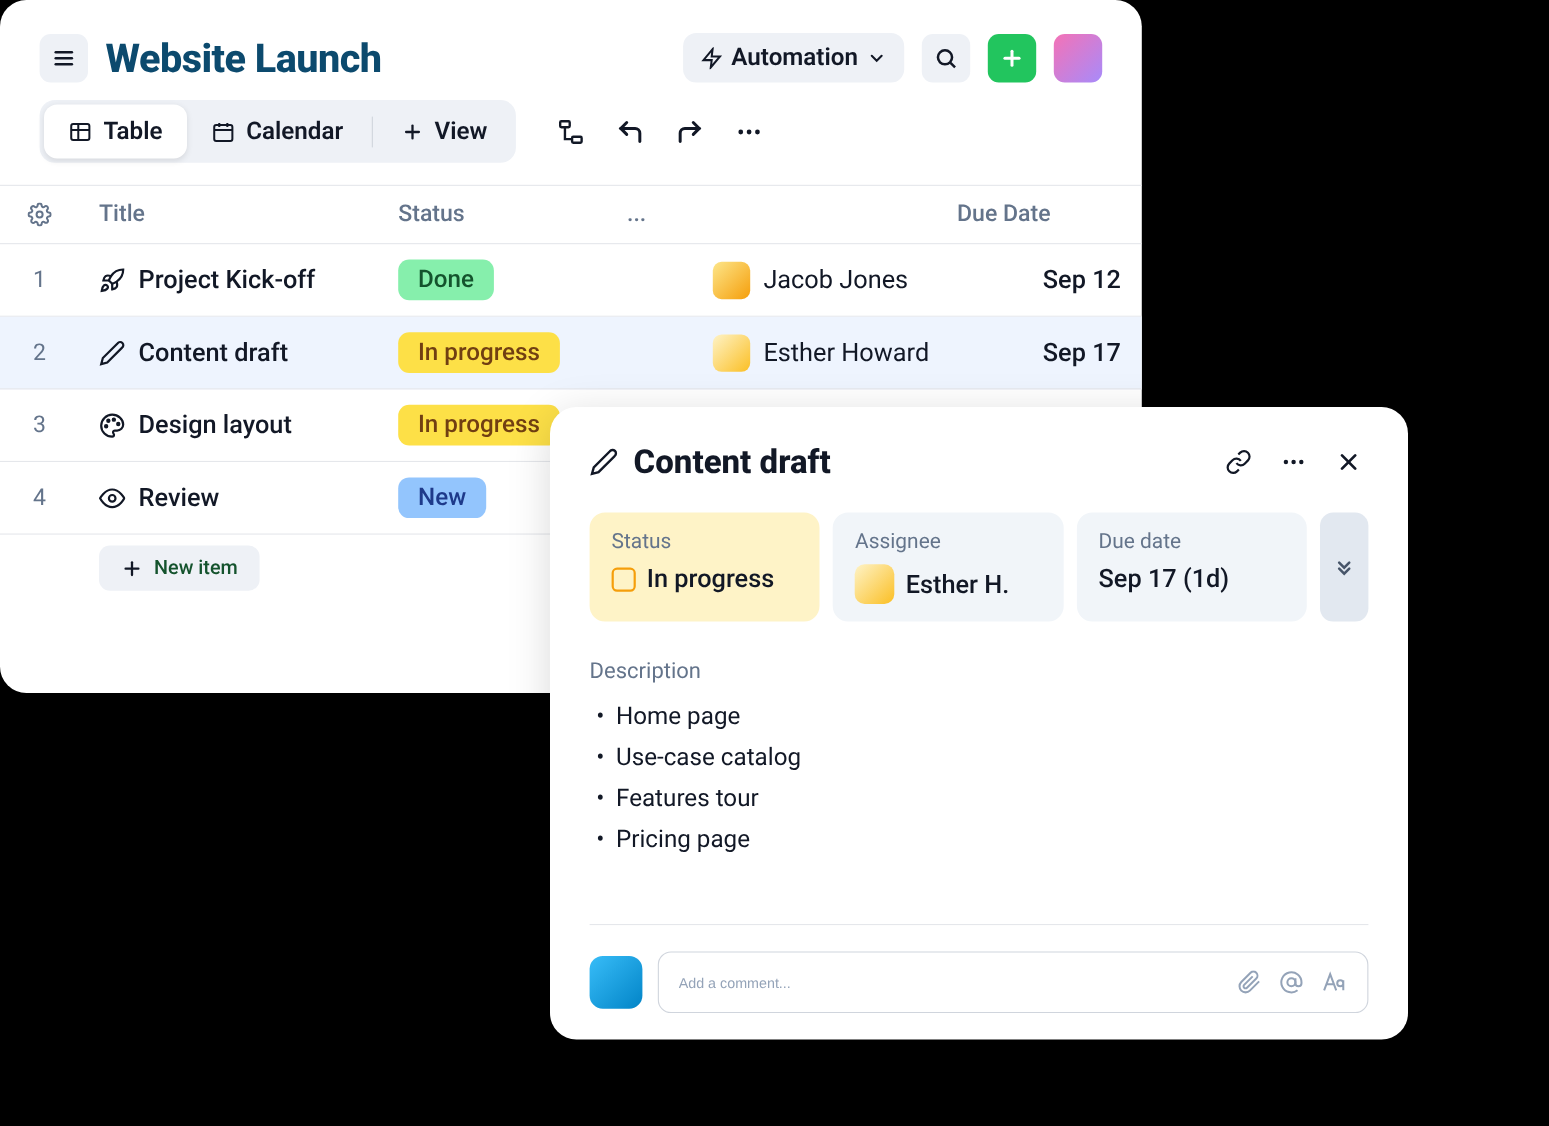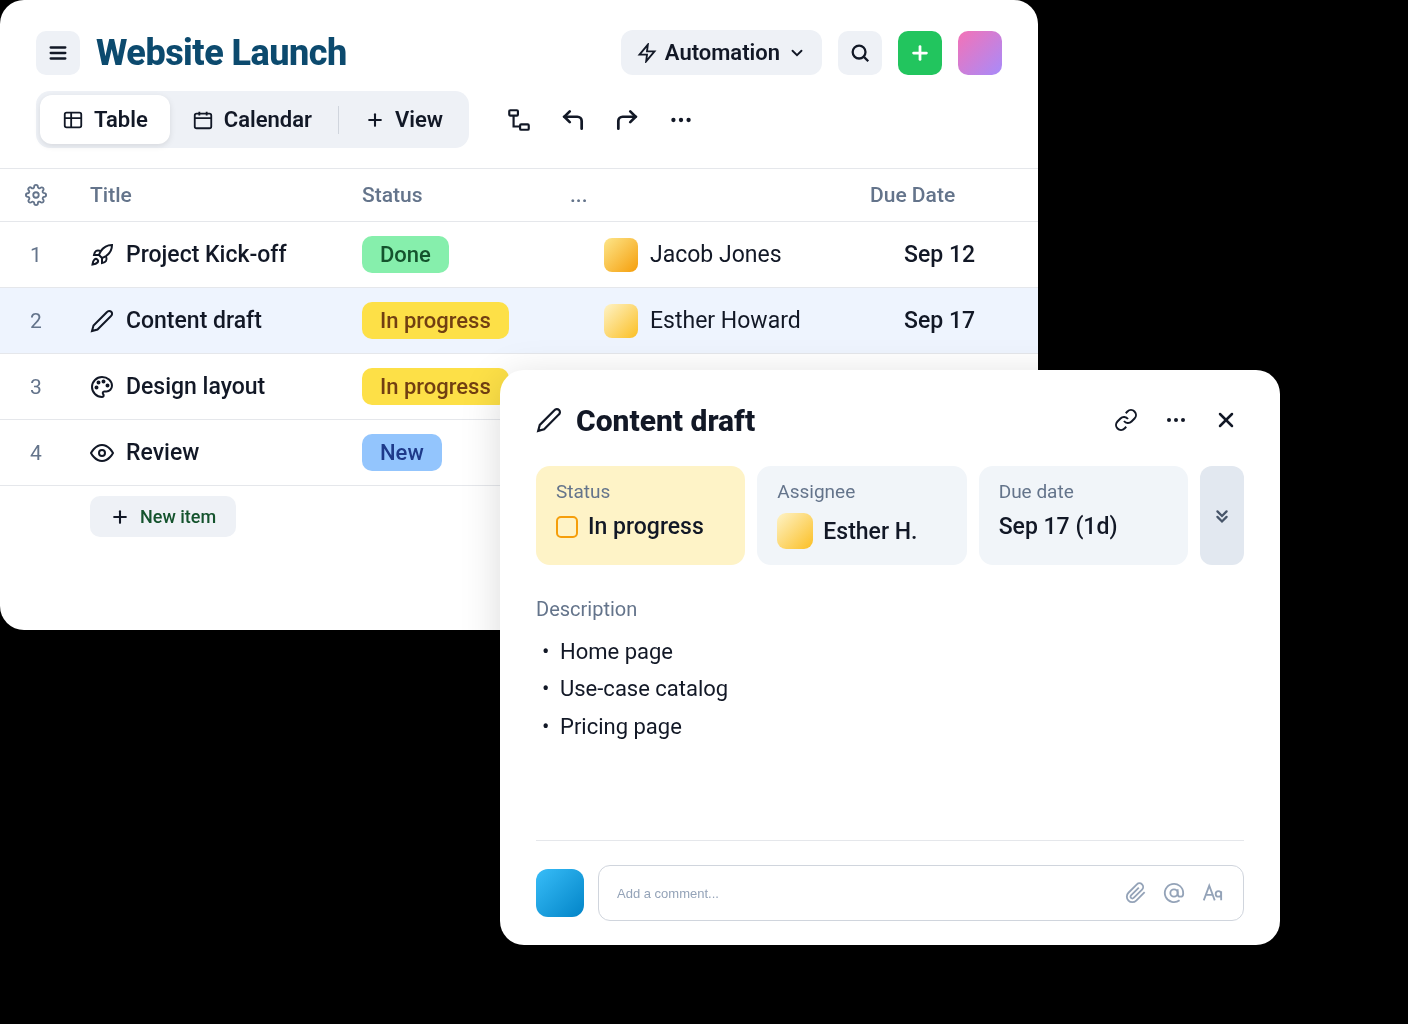--- a/index.html
+++ b/index.html
@@ -29,21 +29,21 @@
     .col-title { width: 290px; padding-left: 18px; }
     .col-status { width: 208px; }
     .col-assignee { width: 300px; }
     .col-due { flex: 1; }
     
     .row { display: flex; align-items: center; height: 66px; border-bottom: 1px solid #e5e7eb; font-size: 23px; color: #121826; }
     .row.sel { background: #EEF4FE; }
     .row-num { width: 72px; display: flex; justify-content: center; color: #64748b; font-size: 21px; }
     .row-title { width: 290px; padding-left: 18px; display: flex; align-items: center; gap: 12px; font-weight: 500; }
     .row-status { width: 242px; }
-    .row-assignee { width: 300px; display: flex; align-items: center; gap: 12px; }
+    .row-assignee { width: 300px; display: flex; align-items: center; gap: 12px; margin-left: 44px; }
     .row-due { flex: 1; font-weight: 500; }
     .row-avatar { width: 34px; height: 34px; border-radius: 8px; }
     .av1 { background: linear-gradient(135deg,#fde68a,#f59e0b); }
     .av2 { background: linear-gradient(135deg,#fef3c7,#fbbf24); }
     
     .badge { display: inline-block; padding: 6px 18px; border-radius: 10px; font-size: 22px; font-weight: 500; }
     .badge-done { background: #86efac; color: #14532d; }
     .badge-progress { background: #fde047; color: #713f12; }
     .badge-new { background: #93c5fd; color: #1e3a8a; }
     
@@ -328,20 +328,21 @@
           <polyline points="7 13 12 18 17 13"></polyline>
         </svg>
     </div>
   </div>
 
   <div class="description">
     <div class="desc-label">Description</div>
     <ul class="desc-list" id="desc-list">
         <li>Home page</li>
         <li>Use-case catalog</li>
+        <li>Features tour</li>
         <li>Pricing page</li>
       </ul>
   </div>
 
   <div class="comment-area">
     <div class="comment-avatar"></div>
     <div class="comment-input">
       <input type="text" placeholder="Add a comment..." style="">
       <div class="comment-icon">
         <svg width="22" height="22" viewBox="0 0 24 24" fill="none" stroke="#94a3b8" stroke-width="2">

